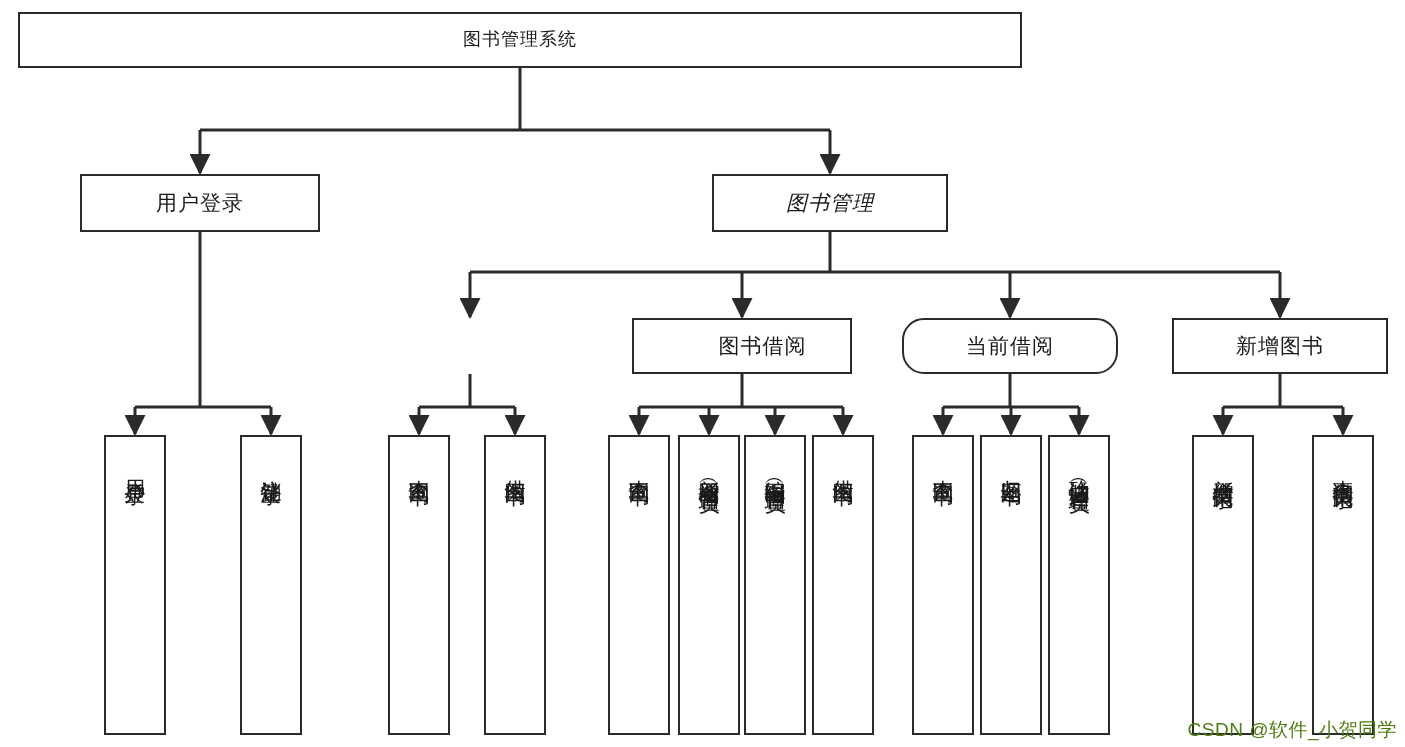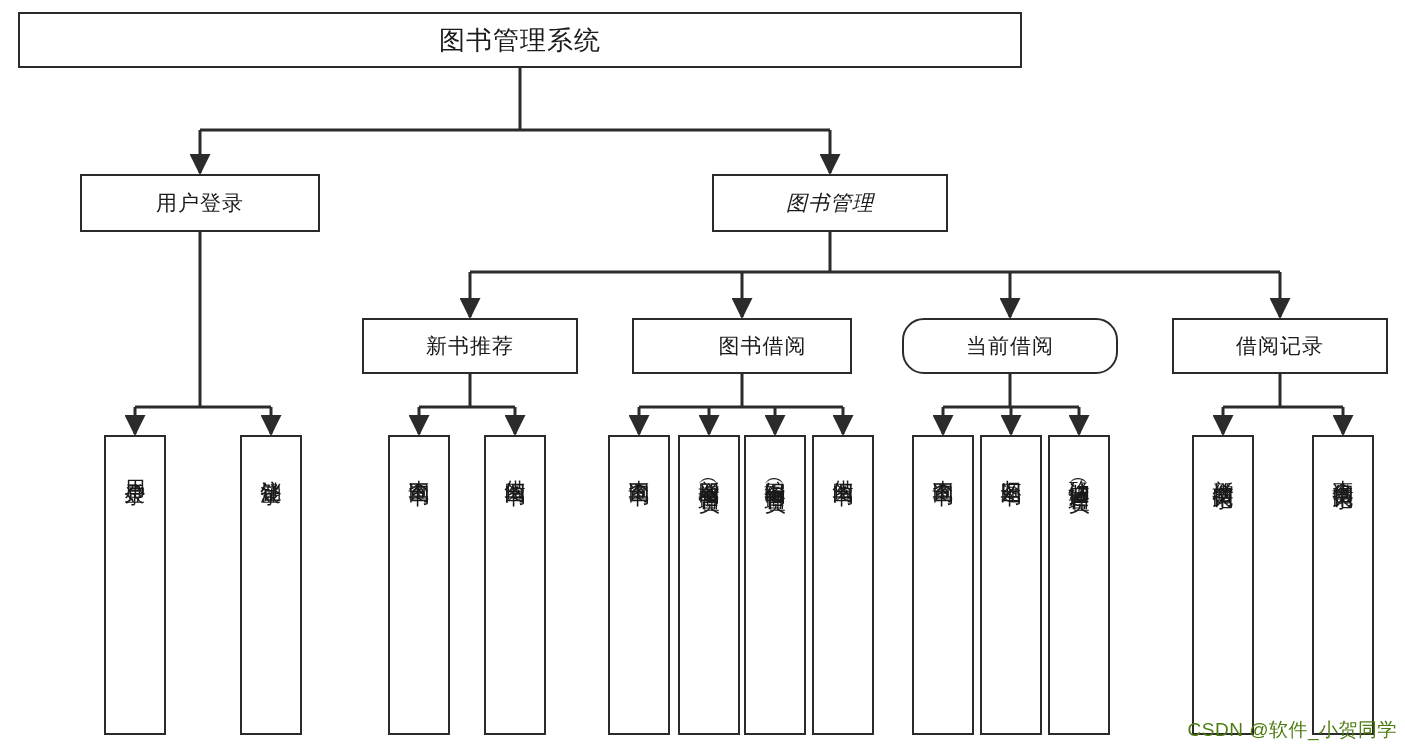--- a/index.html
+++ b/index.html
@@ -36,21 +36,21 @@
     align-items: center;
     justify-content: center;
     color: #1a1a1a;
   }
   .node.horiz {
     font-size: 21px;
     letter-spacing: 1px;
     line-height: 1.1;
   }
   .node.root {
-    font-size: 26px;
+    font-size: 18px;
   }
   .node.leaf {
     align-items: flex-start;
     justify-content: center;
     padding-top: 26px;
   }
   .vtext {
     writing-mode: vertical-rl;
     text-orientation: upright;
     font-size: 21px;
@@ -121,31 +121,28 @@
     <span>图书管理系统</span>
   </div>
 
   <div class="node horiz" style="left: 80px; top: 174px; width: 240px; height: 58px;">
     <span>用户登录</span>
   </div>
   <div class="node horiz" style="left: 712px; top: 174px; width: 236px; height: 58px; font-style: italic;">
     <span>图书管理</span>
   </div>
 
-  <div class="node horiz" style="left: 362px; top: 318px; width: 216px; height: 56px;">
-    <span>新书推荐</span>
-  </div>
   <div class="node horiz" style="left: 632px; top: 318px; width: 220px; height: 56px; padding-left: 41px;">
     <span>图书借阅</span>
   </div>
   <div class="node horiz" style="left: 902px; top: 318px; width: 216px; height: 56px; border-radius: 22px;">
     <span>当前借阅</span>
   </div>
   <div class="node horiz" style="left: 1172px; top: 318px; width: 216px; height: 56px;">
-    <span>借阅记录</span>
+    <span>新增图书</span>
   </div>
 
   <div class="node leaf" style="left: 104px; top: 435px; width: 62px; height: 300px;">
     <span class="vtext">用户登录</span>
   </div>
   <div class="node leaf" style="left: 240px; top: 435px; width: 62px; height: 300px;">
     <span class="vtext">注销登录</span>
   </div>
   <div class="node leaf" style="left: 388px; top: 435px; width: 62px; height: 300px;">
     <span class="vtext">查询图书</span>

